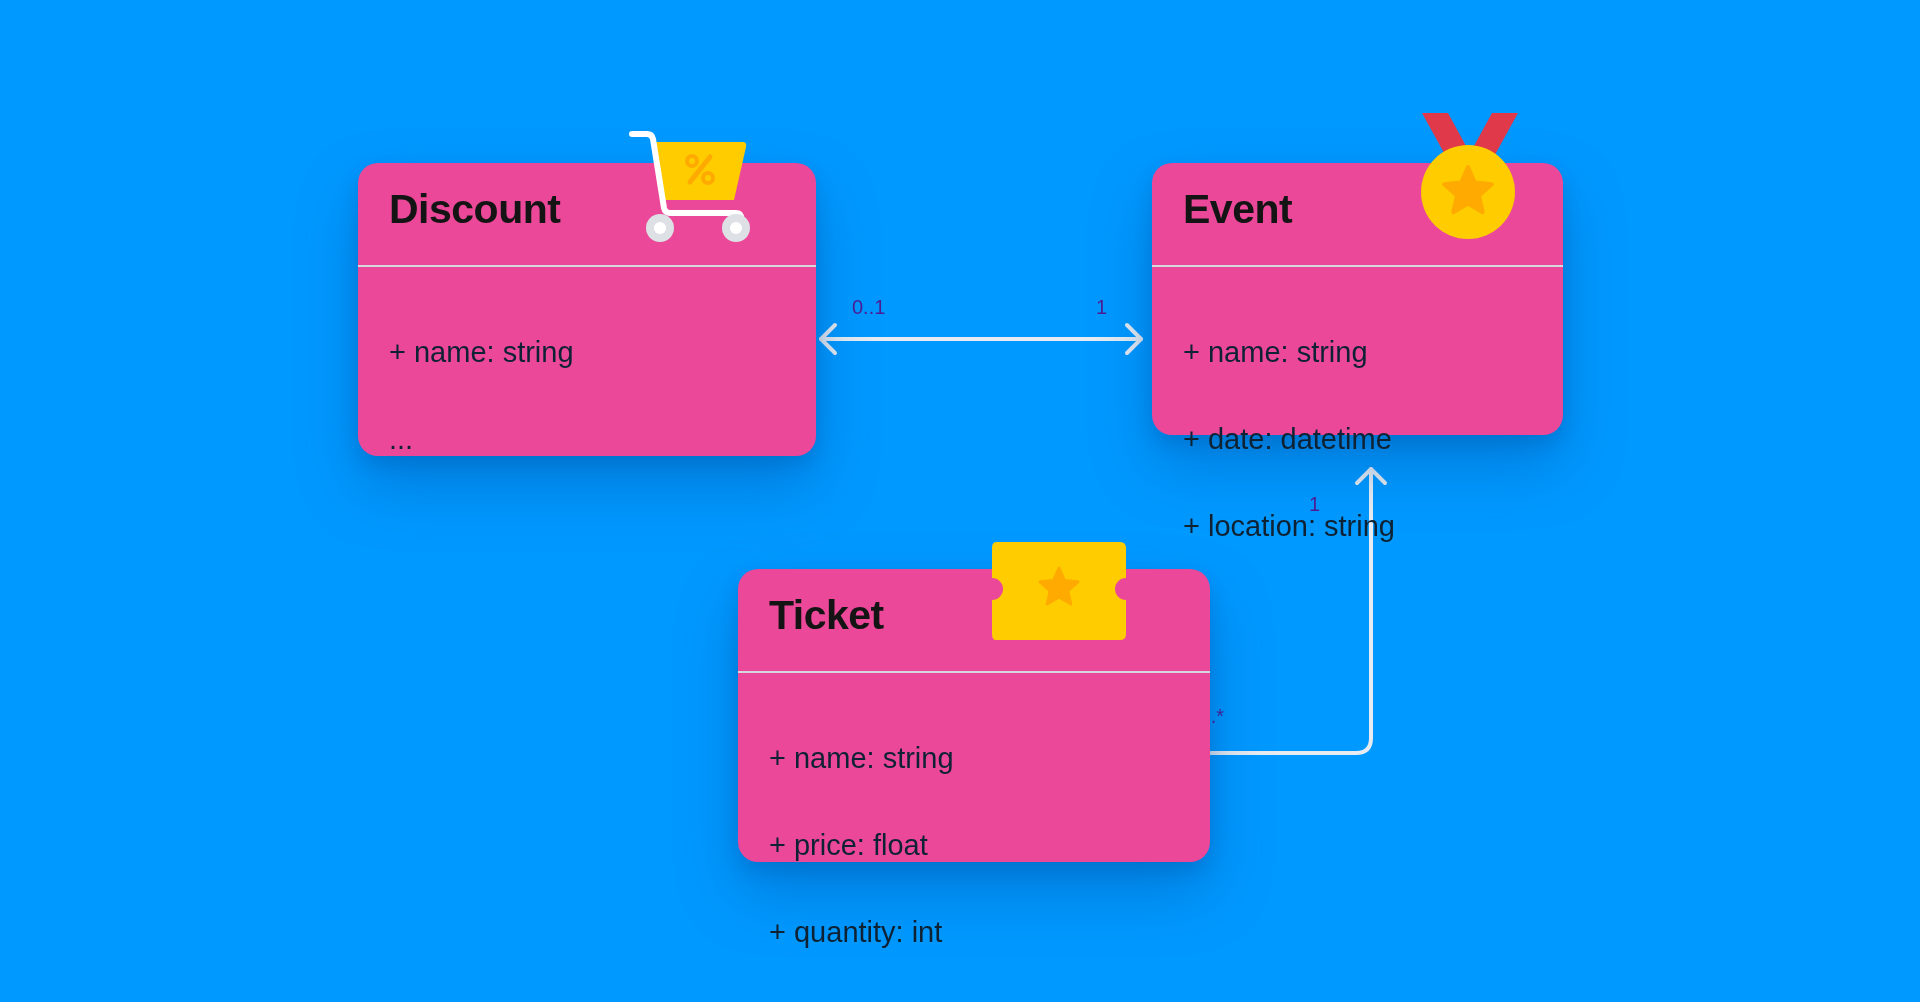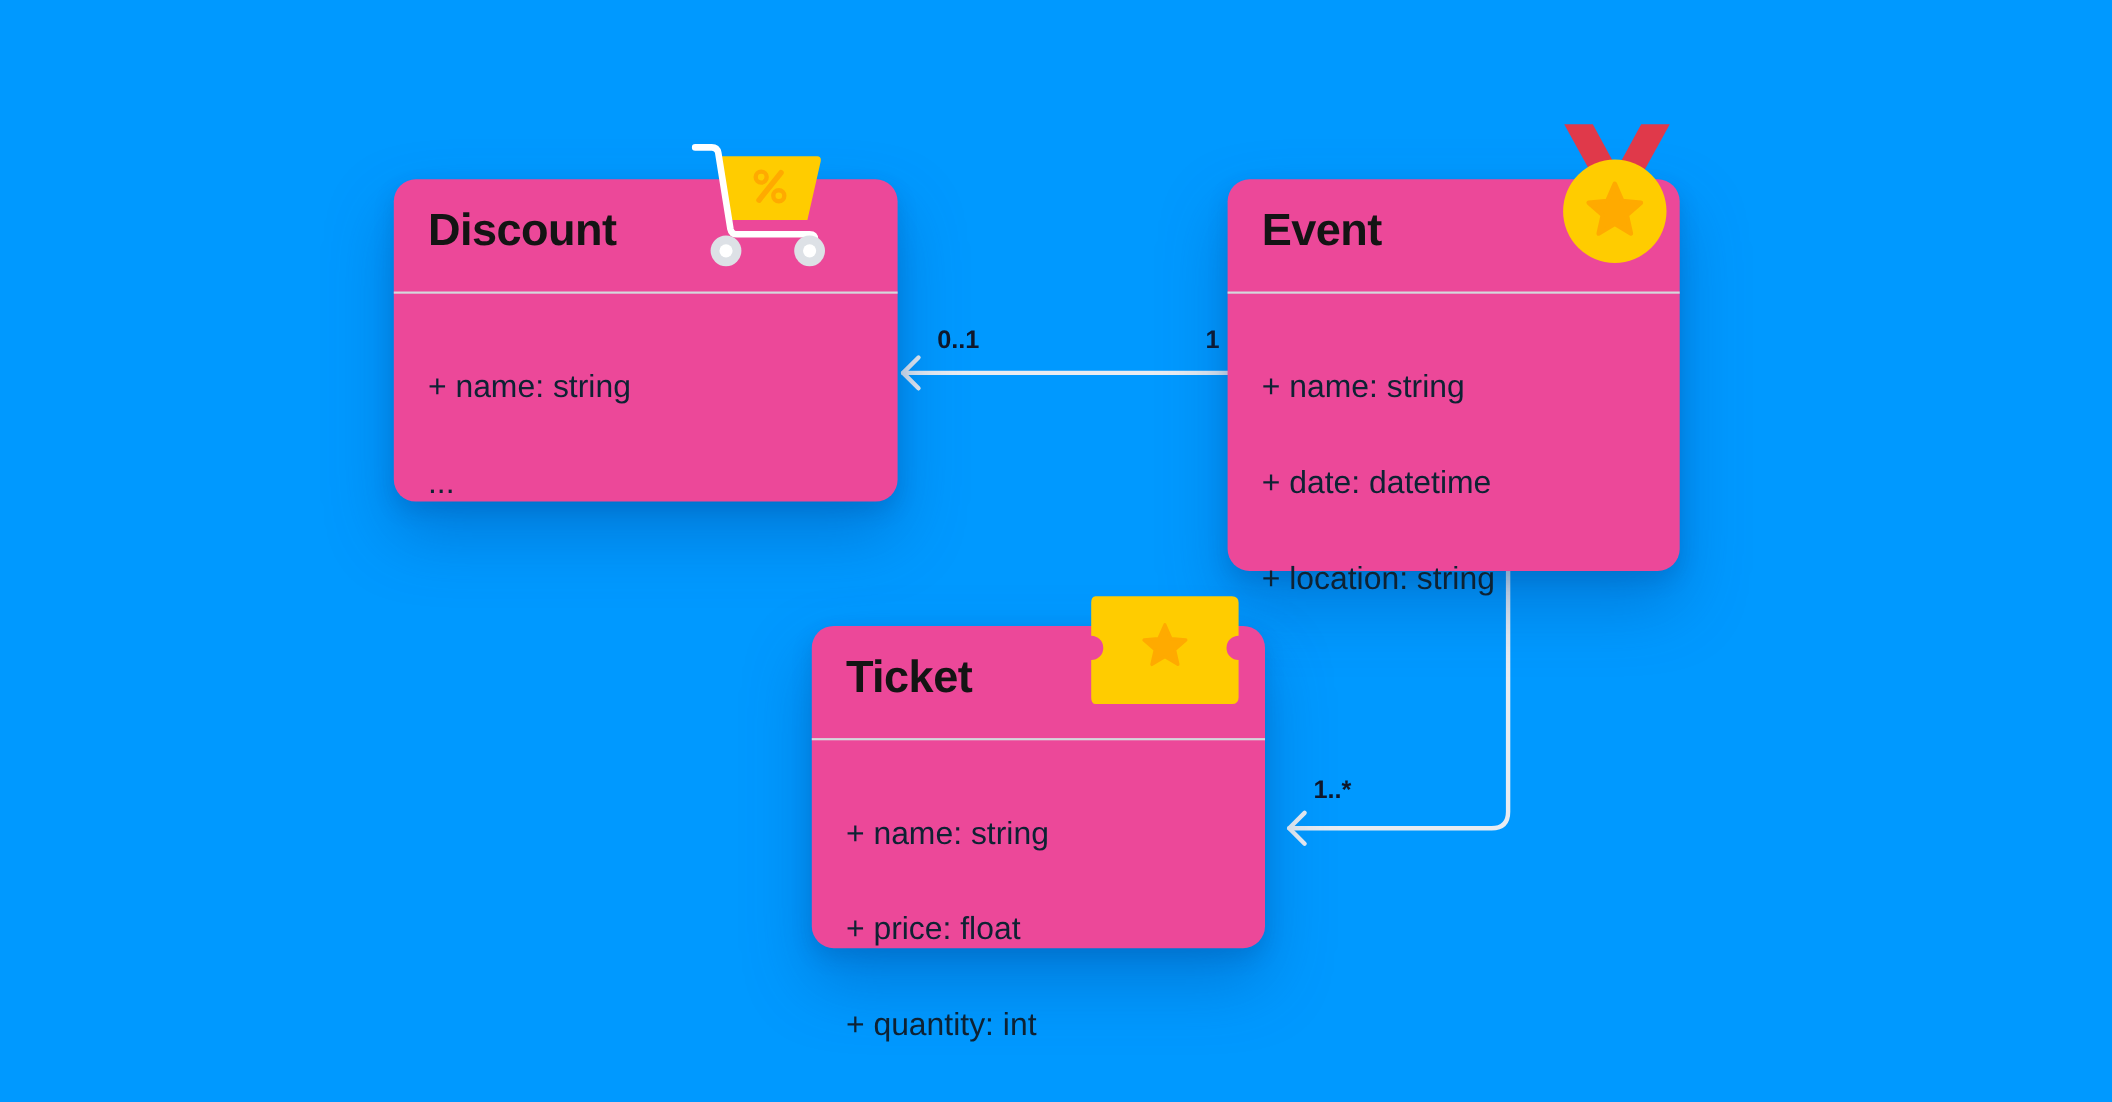--- a/index.html
+++ b/index.html
@@ -31,21 +31,21 @@
   .card .attr {
     font-family: "Liberation Sans", sans-serif;
     font-size: 29px; color: #0e2233; line-height: 47px; height: 47px;
     white-space: nowrap;
     margin-top: 40px;
   }
   .icon { position: absolute; }
   .mult {
     position: absolute;
     font-family: "Liberation Sans", sans-serif;
-    font-weight: 700; font-size: 23px; color: #0f172a; line-height: 1;
+    font-weight: 400; font-size: 20px; color: #4c1d95; line-height: 1;
   }
   svg.connectors { position: absolute; left: 0; top: 0; }
 </style>
 </head>
 <body>
 
 <div class="canvas">
 
   <svg class="connectors" width="1920" height="1002">
 
@@ -87,38 +87,38 @@
     <circle cx="88" cy="58" r="5" fill="none" stroke="#ffaa00" stroke-width="4"></circle>
 
     <path d="M12,14 L27,14 Q32,14 33,19 L44,88 Q45,93 50,93 L116,93 Q121,93 121,98 L121,100" fill="none" stroke="#ffffff" stroke-width="6" stroke-linecap="round" stroke-linejoin="round"></path>
 
     <circle cx="40" cy="108" r="14" fill="#dde1e6"></circle>
     <circle cx="40" cy="108" r="6" fill="#ffffff"></circle>
     <circle cx="116" cy="108" r="14" fill="#dde1e6"></circle>
     <circle cx="116" cy="108" r="6" fill="#ffffff"></circle>
   </svg>
 
-  <div class="card" style="left:1116px; top:163px; width:411px; height:356px;">
+  <div class="card" style="left:1152px; top:163px; width:411px; height:272px;">
     <div class="title">Event</div>
     <div class="divider"></div>
     <div class="attrs">
       <div class="attr">+ name: string</div>
       <div class="attr">+ date: datetime</div>
       <div class="attr">+ location: string</div>
     </div>
   </div>
 
   <svg class="icon" style="left:1410px; top:105px;" width="120" height="140" viewBox="0 0 120 140">
     <path d="M12,8 L38,8 L62,52 L44,66 Z" fill="#e0394a"></path>
     <path d="M108,8 L82,8 L58,52 L76,66 Z" fill="#e0394a"></path>
     <circle cx="58" cy="87" r="47" fill="#ffcc00"></circle>
     <path d="M58,62 L64.8,77.6 L81.8,79.3 L69,90.6 L72.7,107.3 L58,98.6 L43.3,107.3 L47,90.6 L34.2,79.3 L51.2,77.6 Z" fill="#ffaa00" stroke="#ffaa00" stroke-width="4" stroke-linejoin="round"></path>
   </svg>
 
-  <div class="card" style="left:738px; top:569px; width:412px; height:293px;">
+  <div class="card" style="left:738px; top:569px; width:472px; height:293px;">
     <div class="title">Ticket</div>
     <div class="divider"></div>
     <div class="attrs">
       <div class="attr">+ name: string</div>
       <div class="attr">+ price: float</div>
       <div class="attr">+ quantity: int</div>
     </div>
   </div>
 
   <svg class="icon" style="left:990px; top:540px;" width="140" height="102" viewBox="0 0 140 102">

